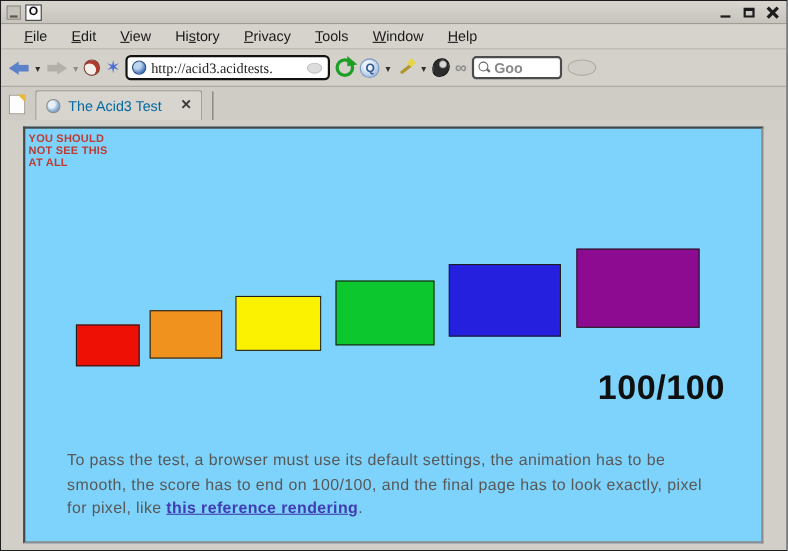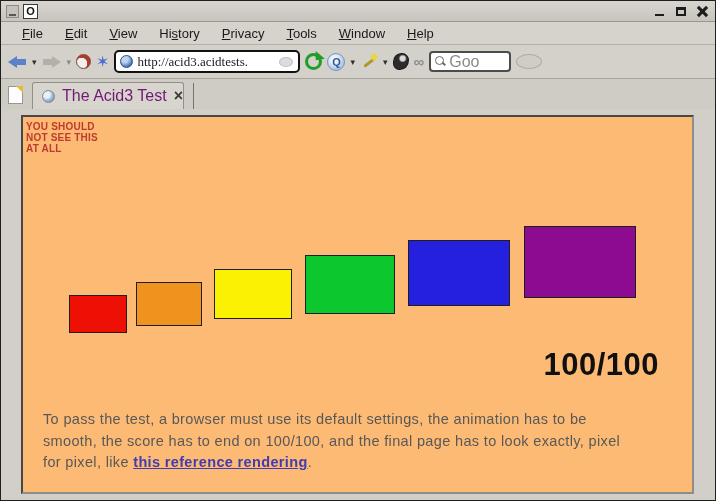--- a/index.html
+++ b/index.html
@@ -16,21 +16,21 @@
   .tb-spacer { flex:1; }
   .winctl { width:17px; height:15px; display:flex; align-items:center; justify-content:center; cursor:default; }
   .glyph-min { width:9px; height:2px; background:#1c1c1c; margin-top:7px; }
   .glyph-max { width:10px; height:9px; border:2px solid #1c1c1c; border-top-width:3px; }
   .glyph-close { position:relative; width:11px; height:11px; }
   .glyph-close:before,.glyph-close:after { content:""; position:absolute; left:5px; top:-1px; width:3px; height:13px; background:#1c1c1c; }
   .glyph-close:before { transform:rotate(45deg); }
   .glyph-close:after { transform:rotate(-45deg); }
 
   
-  .menubar { height:23px; display:flex; align-items:center; background:#d6d2cc; border-bottom:1px solid #b2aea8; padding-left:10px; }
+  .menubar { height:23px; display:flex; align-items:flex-start; background:#d6d2cc; border-bottom:1px solid #b2aea8; padding-left:10px; }
   .menu-item { font-size:13px; color:#1a1a1a; padding:3px 11px; cursor:default; }
   .menu-item u { text-decoration:underline; }
 
   
   .toolbar { height:34px; display:flex; align-items:center; background:#d4d0ca; border-bottom:1px solid #a7a39d; padding:0 6px; gap:5px; }
   .tbtn { display:flex; align-items:center; justify-content:center; height:26px; }
   .caret { font-size:9px; color:#2e2e2e; }
   .caret.dim { color:#8e8a84; }
   .arrow { position:relative; width:20px; height:12px; }
   .arrow .shaft { position:absolute; top:3px; width:10px; height:6px; }
@@ -50,42 +50,42 @@
   .qi-icon { width:18px; height:18px; border-radius:50%; background:radial-gradient(circle at 40% 35%, #eaf2fb 0 25%, #a9c4e4 70%); border:1px solid #7897bf; color:#34598f; font-size:11px; font-weight:bold; display:flex; align-items:center; justify-content:center; }
   .wand { position:relative; width:18px; height:18px; }
   .wand .stick { position:absolute; left:3px; top:8px; width:13px; height:3px; background:#b0972c; transform:rotate(-38deg); border-radius:1px; }
   .wand .spark { position:absolute; right:1px; top:1px; width:6px; height:6px; background:#e6d44a; transform:rotate(45deg); }
   .mascot { width:16px; height:17px; border-radius:55% 45% 60% 40%; background:radial-gradient(circle at 62% 30%, #d9d9d9 0 18%, #2c2c2c 30%); border:1px solid #161616; }
   .swirl { font-size:15px; font-weight:bold; color:#8d8d8d; line-height:15px; }
   .search-field { display:flex; align-items:center; width:82px; height:21px; background:#fff; border:2px solid #4c4c4c; border-radius:4px; padding:0 4px; gap:3px; }
   .mag { position:relative; width:11px; height:11px; flex:none; }
   .mag:before { content:""; position:absolute; left:0; top:0; width:7px; height:7px; border:1.5px solid #6a6a6a; border-radius:50%; }
   .mag:after { content:""; position:absolute; left:7px; top:7px; width:4px; height:1.5px; background:#6a6a6a; transform:rotate(45deg); }
-  .search-input { border:none; outline:none; width:54px; font-size:16px; background:transparent; font-family:"Liberation Sans",sans-serif; color:#404040; }
+  .search-input { border:none; outline:none; width:54px; font-size:13px; background:transparent; font-family:"Liberation Sans",sans-serif; color:#404040;font-weight:bold; }
   .search-input::placeholder { color:#8a8a8a; opacity:1; }
   .search-go { width:26px; height:15px; border-radius:50%; background:#d0ccc6; border:1px solid #aeaaa4; }
 
   
   .tabbar { height:30px; display:flex; align-items:flex-end; background:#cfcbc5; padding-left:7px; gap:9px; }
   .newtab-page { position:relative; width:15px; height:18px; margin-bottom:5px; background:#fdfdfd; border:1px solid #9b978f; }
   .newtab-page .fold { position:absolute; right:-1px; top:-1px; width:0; height:0; border-left:7px solid transparent; border-top:7px solid #e8b93a; }
   .tab { display:flex; align-items:center; gap:7px; width:152px; height:27px; padding:0 9px; background:#d8d4ce; border:1px solid #938f88; border-bottom:none; border-radius:3px 3px 0 0; }
   .tab-favicon { width:13px; height:13px; border-radius:50%; background:radial-gradient(circle at 35% 35%, #e8f0f8 0 30%, #8fb2d6 60%, #6b86a8 100%); border:1px solid #8a8a8a; flex:none; }
-  .tab-label { font-size:16px; color:#701a75; white-space:nowrap; flex:1; }
+  .tab-label { font-size:13px; color:#0369a1; white-space:nowrap; flex:1; }
   .tab-close { font-size:16px; font-weight:bold; color:#3c3c3c; line-height:14px; cursor:default; }
   .tab-divider { width:1px; height:26px; background:#76726c; margin-bottom:0; }
 
   
   .content-frame { height:392px; background:#d2cec8; padding:6px 21px 7px 20px; }
-  .page { position:relative; width:100%; height:100%; background:#fdba74; border:2px solid; border-color:#474747 #8d8d8d #8d8d8d #474747; overflow:hidden; }
+  .page { position:relative; width:100%; height:100%; background:#7dd3fc; border:2px solid; border-color:#474747 #8d8d8d #8d8d8d #474747; overflow:hidden; }
   .warning { position:absolute; left:3px; top:4px; font-size:10px; font-weight:bold; color:#bf3a30; line-height:11px; letter-spacing:0.2px; }
   .acid-heading { position:absolute; left:38px; top:54px; font-size:42px; font-weight:bold; color:#0c0c0c; letter-spacing:0.5px; text-shadow:2px 2px 0 rgba(120,120,120,0.35); }
   .bar { position:absolute; border:1px solid #1f1f1f; }
-  .score { position:absolute; right:33px; top:230px; font-size:31px; font-weight:bold; color:#101010; letter-spacing:0.5px; }
-  .testtext { position:absolute; left:20px; top:292px; width:594px; font-size:14.5px; line-height:21.5px; color:#585858; letter-spacing:0.35px; }
+  .score { position:absolute; right:33px; top:218px; font-size:31px; font-weight:bold; color:#101010; letter-spacing:0.5px; }
+  .testtext { position:absolute; left:38px; top:292px; width:594px; font-size:14.5px; line-height:21.5px; color:#585858; letter-spacing:0.35px; }
   .testtext a { color:#403cb2; font-weight:bold; text-decoration:underline; cursor:pointer; }
 </style>
 </head>
 <body>
 
 <div class="window">
 
   <div class="titlebar">
     <span class="winmenu-btn">
         <i></i>

